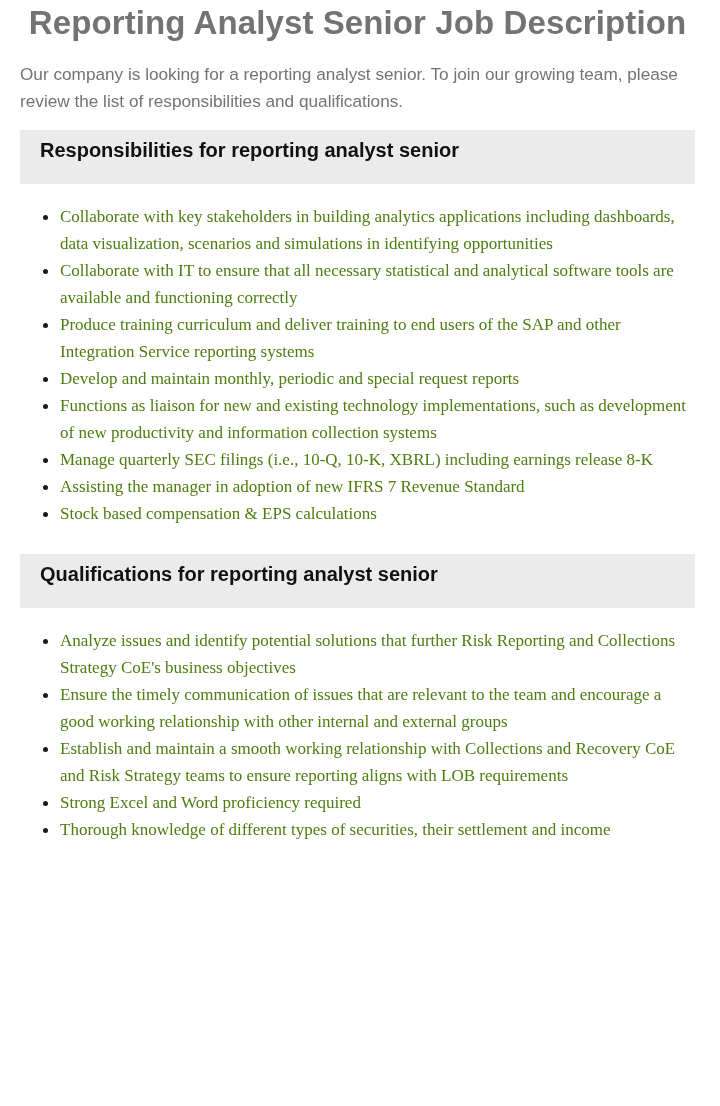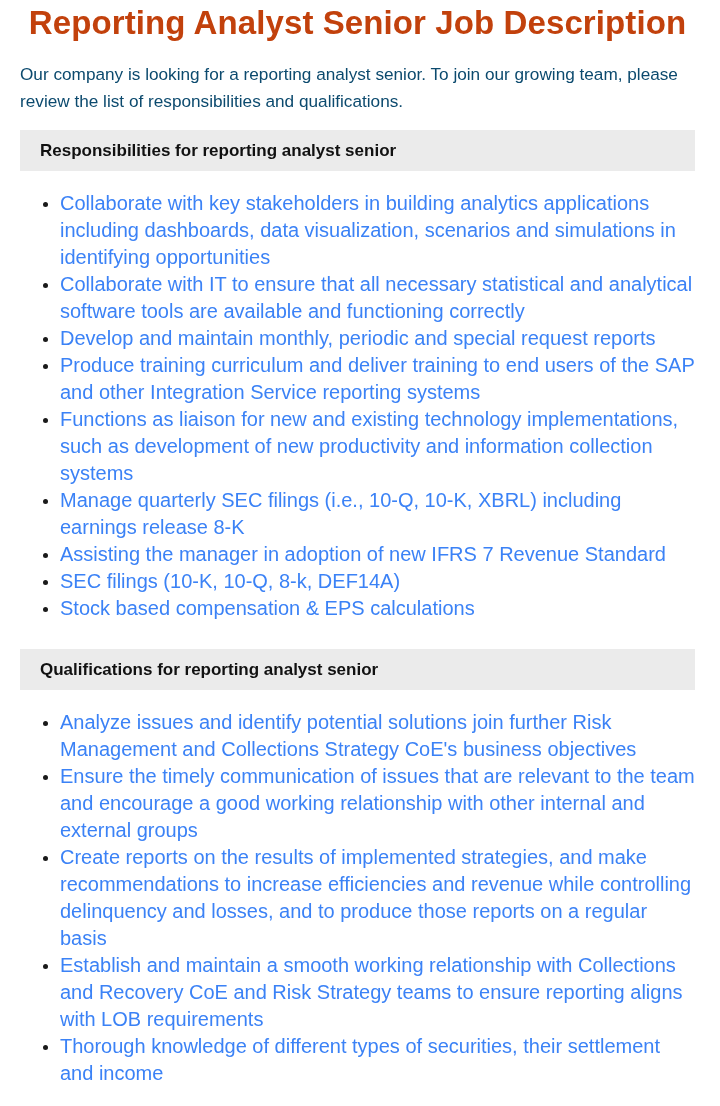--- a/index.html
+++ b/index.html
@@ -22,51 +22,52 @@
     }
     .title {
       margin: 0;
       padding-top: 2px;
       height: 48px;
       line-height: 42px;
       font-size: 33px;
       font-weight: bold;
       text-align: center;
       letter-spacing: 0.1px;
-      color: #c2410c;
+      color: #737373;
     }
     .intro {
       margin: 11px 0 0 0;
       font-size: 17.2px;
       line-height: 27px;
-      color: #0c4a6e;
+      color: #737373;
     }
     .section-header {
       margin-top: 15px;
       background: #ebebeb;
-      height: 41px;
+      height: 54px;
       line-height: 41px;
       padding-left: 20px;
-      font-size: 17px;
+      font-size: 20px;
       font-weight: bold;
       color: #111111;
     }
     .section-header.second {
       margin-top: 27px;
     }
     ul.items {
       margin: 19px 0 0 0;
       padding: 0 0 0 40px;
       list-style: none;
     }
     ul.items li {
       position: relative;
-      font-size: 20px;
+      font-size: 17px;
       line-height: 27px;
-      color: #3b82f6;
+      color: #4d7c0f;
+      font-family: Liberation Serif, serif;
     }
     ul.items li::before {
       content: "";
       position: absolute;
       left: -17px;
       top: 12px;
       width: 5px;
       height: 5px;
       border-radius: 50%;
       background: #1a1a1a;
@@ -76,30 +77,29 @@
 <body>
 
 <div class="page">
   <h1 class="title">Reporting Analyst Senior Job Description</h1>
   <p class="intro">Our company is looking for a reporting analyst senior. To join our growing team, please review the list of responsibilities and qualifications.</p>
 
   <div class="section-header">Responsibilities for reporting analyst senior</div>
   <ul class="items">
     <li>Collaborate with key stakeholders in building analytics applications including dashboards, data visualization, scenarios and simulations in identifying opportunities</li>
     <li>Collaborate with IT to ensure that all necessary statistical and analytical software tools are available and functioning correctly</li>
+    <li>Produce training curriculum and deliver training to end users of the SAP and other Integration Service reporting systems</li>
     <li>Develop and maintain monthly, periodic and special request reports</li>
-    <li>Produce training curriculum and deliver training to end users of the SAP and other Integration Service reporting systems</li>
     <li>Functions as liaison for new and existing technology implementations, such as development of new productivity and information collection systems</li>
     <li>Manage quarterly SEC filings (i.e., 10-Q, 10-K, XBRL) including earnings release 8-K</li>
     <li>Assisting the manager in adoption of new IFRS 7 Revenue Standard</li>
-    <li>SEC filings (10-K, 10-Q, 8-k, DEF14A)</li>
     <li>Stock based compensation &amp; EPS calculations</li>
   </ul>
 
   <div class="section-header second">Qualifications for reporting analyst senior</div>
   <ul class="items">
-    <li>Analyze issues and identify potential solutions join further Risk Management and Collections Strategy CoE's business objectives</li>
+    <li>Analyze issues and identify potential solutions that further Risk Reporting and Collections Strategy CoE's business objectives</li>
     <li>Ensure the timely communication of issues that are relevant to the team and encourage a good working relationship with other internal and external groups</li>
-    <li>Create reports on the results of implemented strategies, and make recommendations to increase efficiencies and revenue while controlling delinquency and losses, and to produce those reports on a regular basis</li>
     <li>Establish and maintain a smooth working relationship with Collections and Recovery CoE and Risk Strategy teams to ensure reporting aligns with LOB requirements</li>
+    <li>Strong Excel and Word proficiency required</li>
     <li>Thorough knowledge of different types of securities, their settlement and income</li>
   </ul>
 </div>
 
 </body></html>

